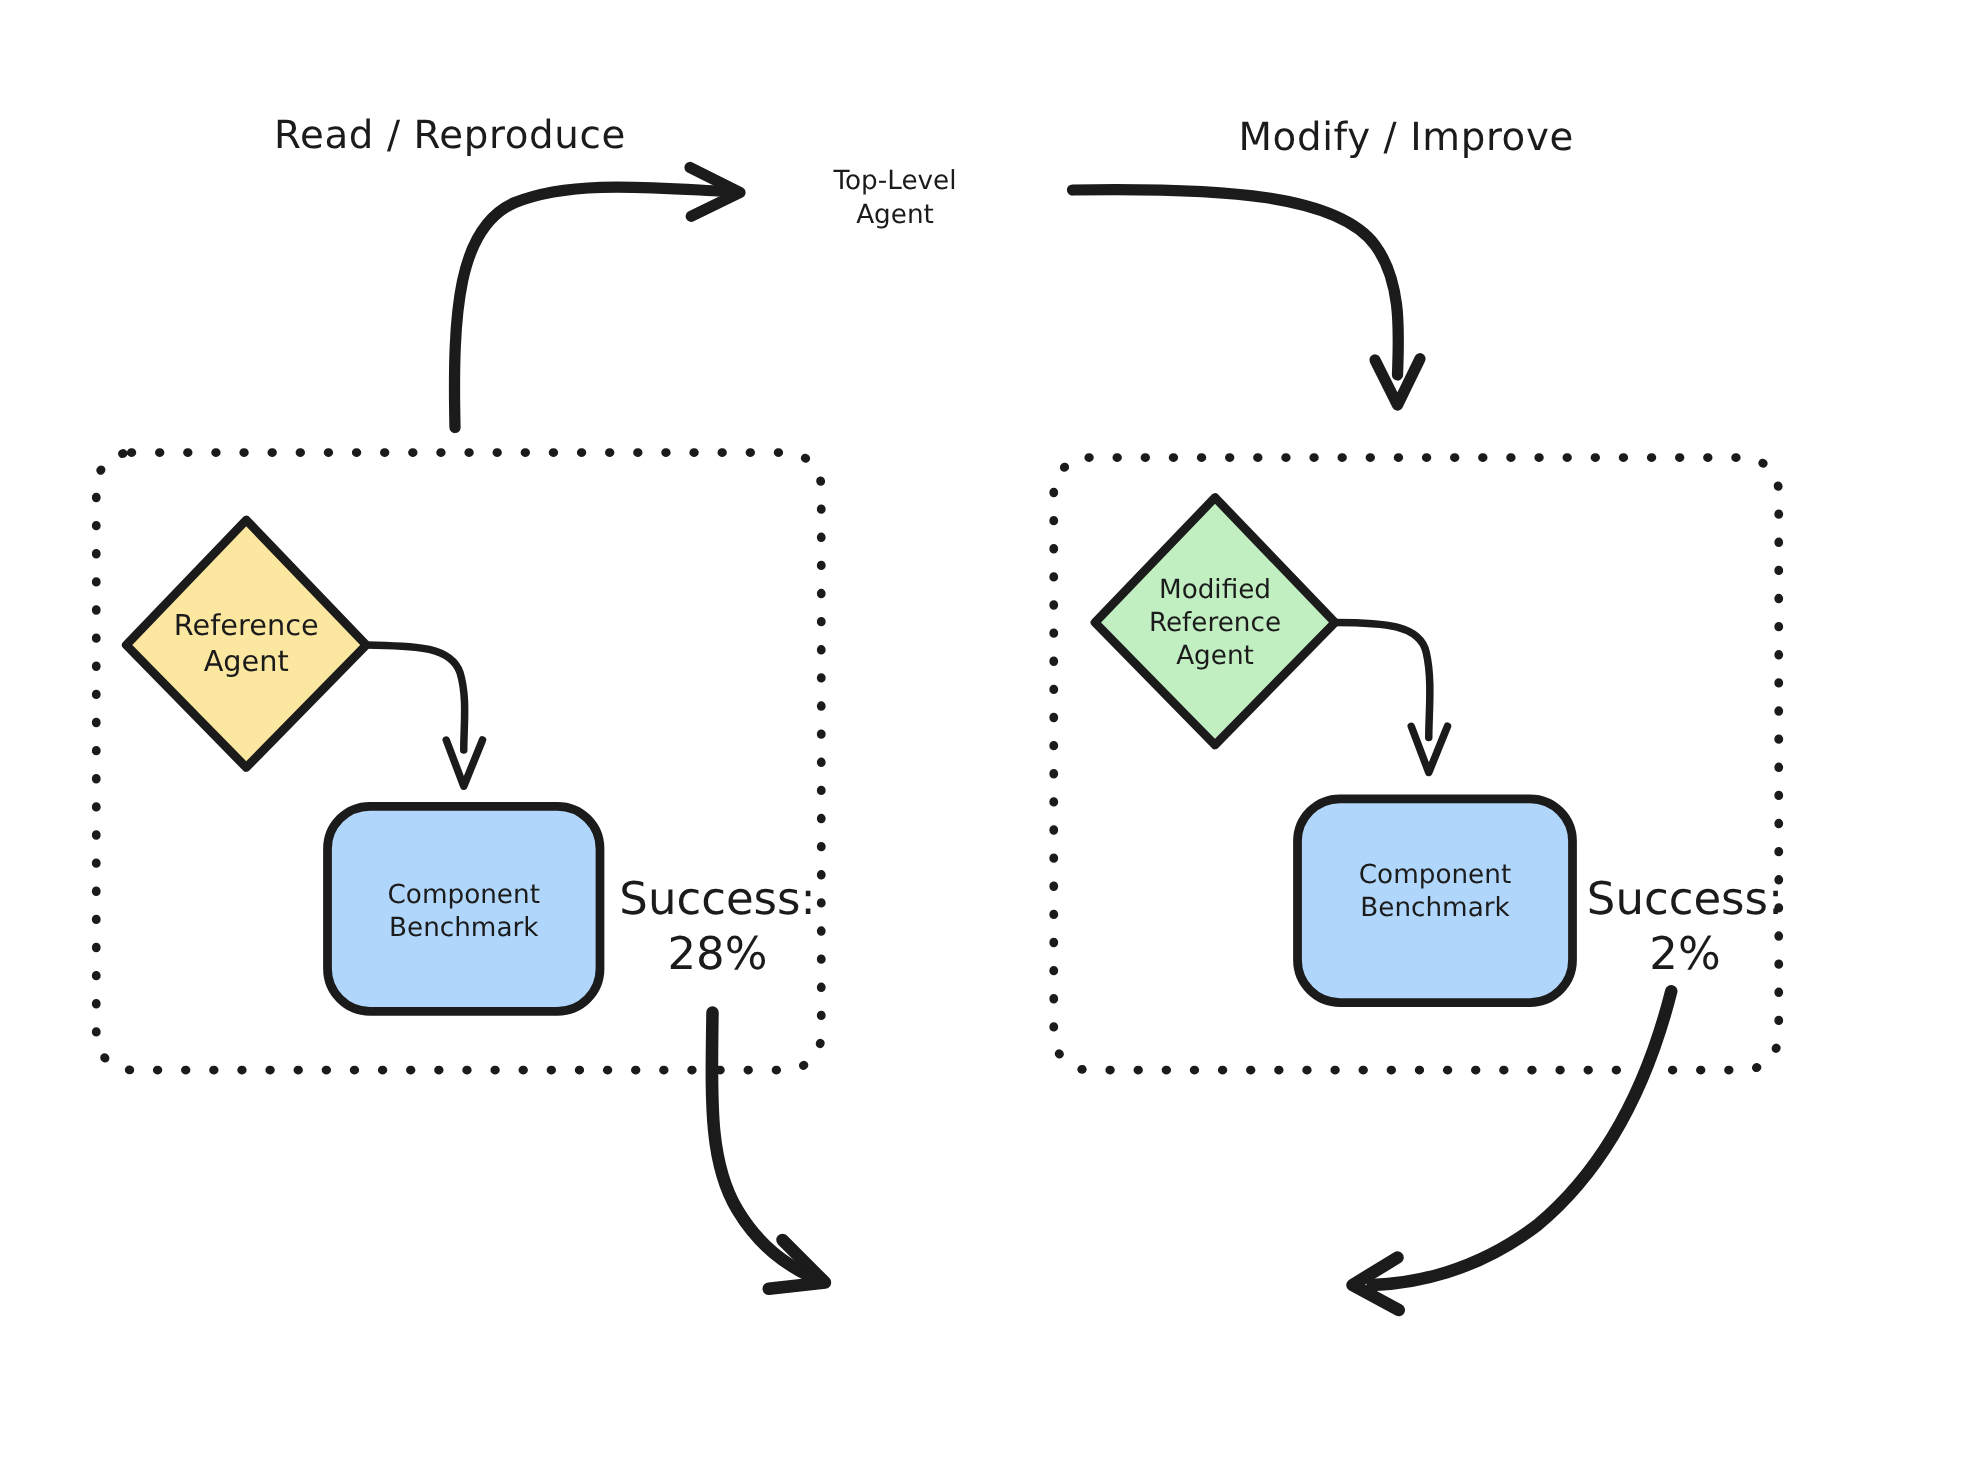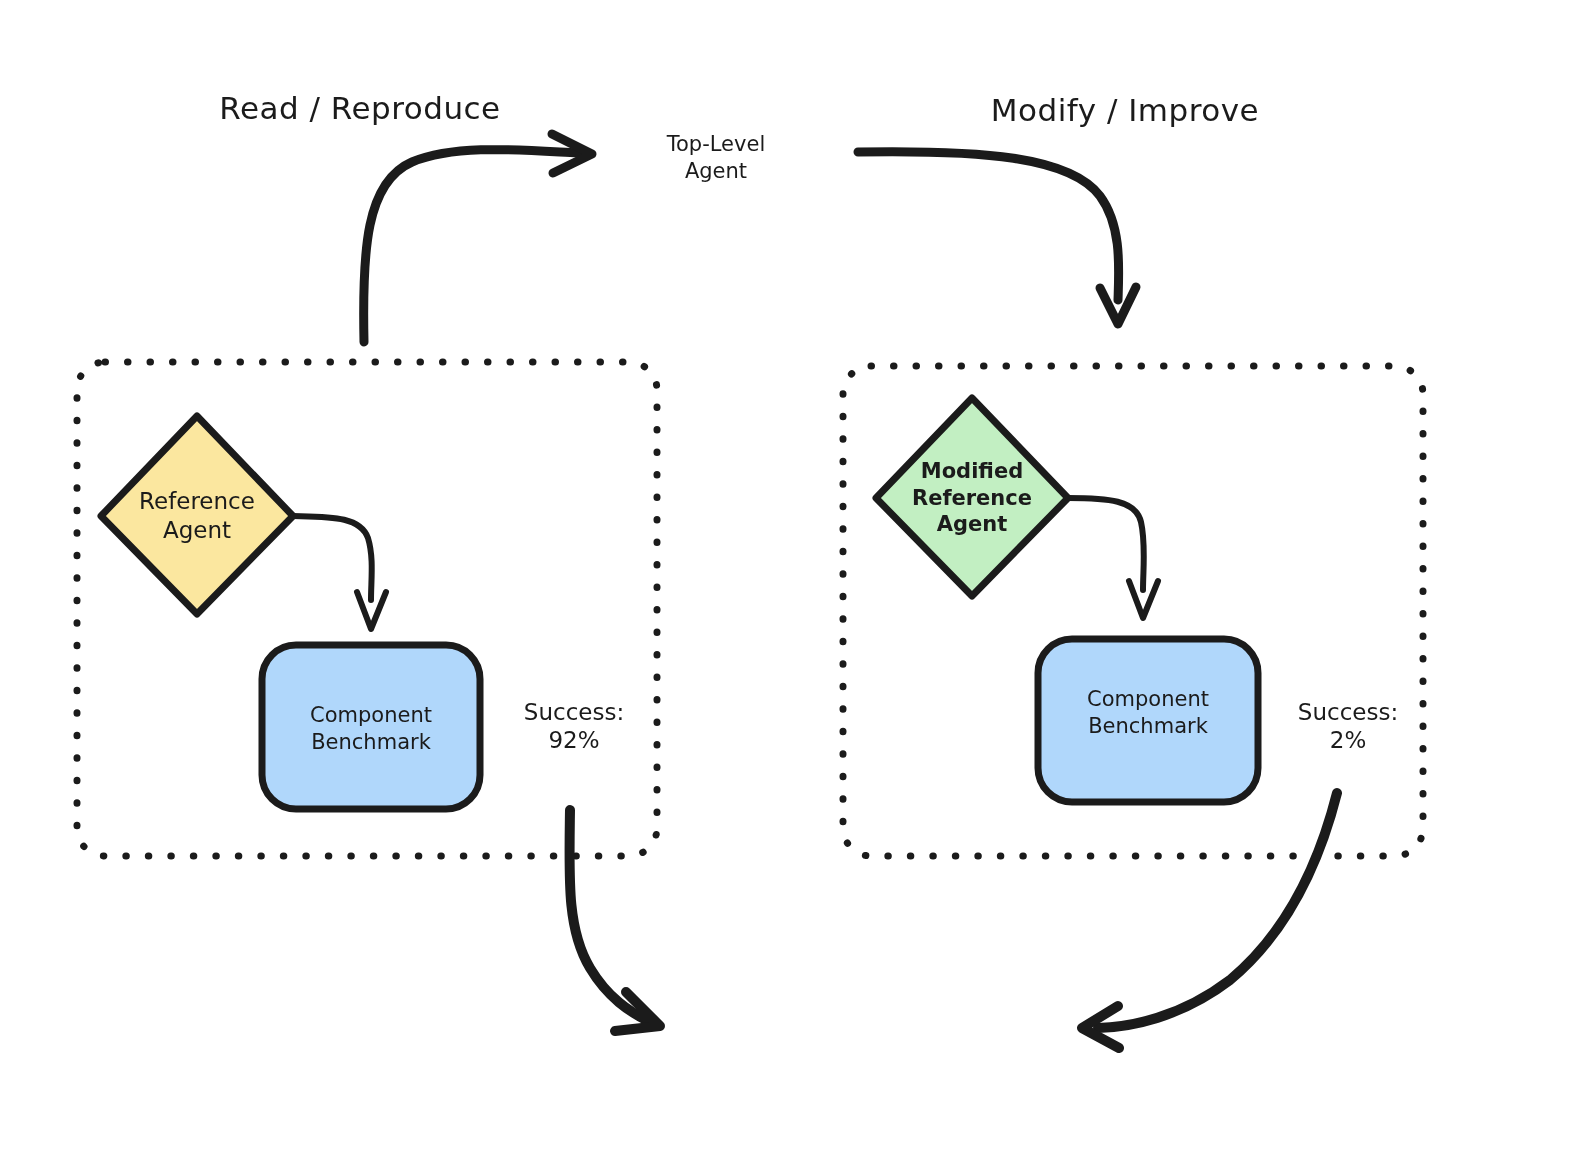--- a/index.html
+++ b/index.html
@@ -54,21 +54,21 @@
     color: #1b1b1b;
     text-align: center;
     font-family: "DejaVu Sans", sans-serif;
     line-height: 1.3;
   }
   .t-diamond-top { font-size: 21px; }
   .t-diamond-ref { font-size: 23px; }
   .t-diamond-mod { font-size: 21px; }
   .t-box { font-size: 21px; }
   .t-edge { font-size: 31px; letter-spacing: 0.5px; }
-  .t-metric { font-size: 23px; }
+  .t-metric { font-size: 36px; }
   .t-score { font-size: 33px; }
   .score-line { display: block; }
 </style>
 </head>
 <body>
 
 <div id="canvas">
 
   <svg id="sketch" viewBox="0 0 1574 1174" xmlns="http://www.w3.org/2000/svg">
 
@@ -110,39 +110,39 @@
 
   <div class="edge-label t-edge" style="left:960px; top:92px; width:330px;">Modify / Improve</div>
 
   <div class="edge-label t-edge" style="left:190px; top:90px; width:340px;">Read / Reproduce</div>
 
   <div class="node-label t-diamond-ref" style="left:107px; top:483px; width:180px; height:66px;">
     <span>Reference</span>
     <span>Agent</span>
   </div>
 
-  <div class="node-label t-diamond-mod" style="left:884px; top:452px; width:176px; height:92px;font-weight:bold;">
+  <div class="node-label t-diamond-mod" style="left:884px; top:452px; width:176px; height:92px;">
     <span>Modified</span>
     <span>Reference</span>
     <span>Agent</span>
   </div>
 
   <div class="node-label t-box" style="left:266px; top:700px; width:210px; height:58px;">
     <span>Component</span>
     <span>Benchmark</span>
   </div>
 
   <div class="node-label t-box" style="left:1042px; top:684px; width:212px; height:58px;">
     <span>Component</span>
     <span>Benchmark</span>
   </div>
 
   <div class="metric-label t-metric" style="left:488px; top:698px; width:172px;">
     <div>Success:</div>
-    <div>92%</div>
+    <div>28%</div>
   </div>
 
   <div class="metric-label t-metric" style="left:1262px; top:698px; width:172px;">
     <div>Success:</div>
     <div>2%</div>
   </div>
 
 
 </div>
 

